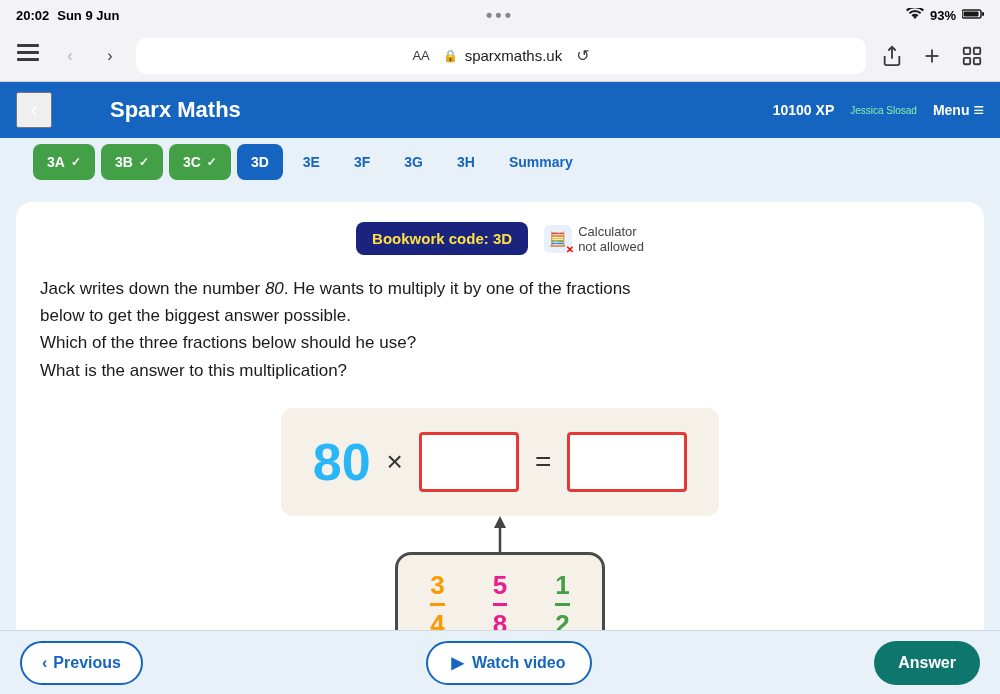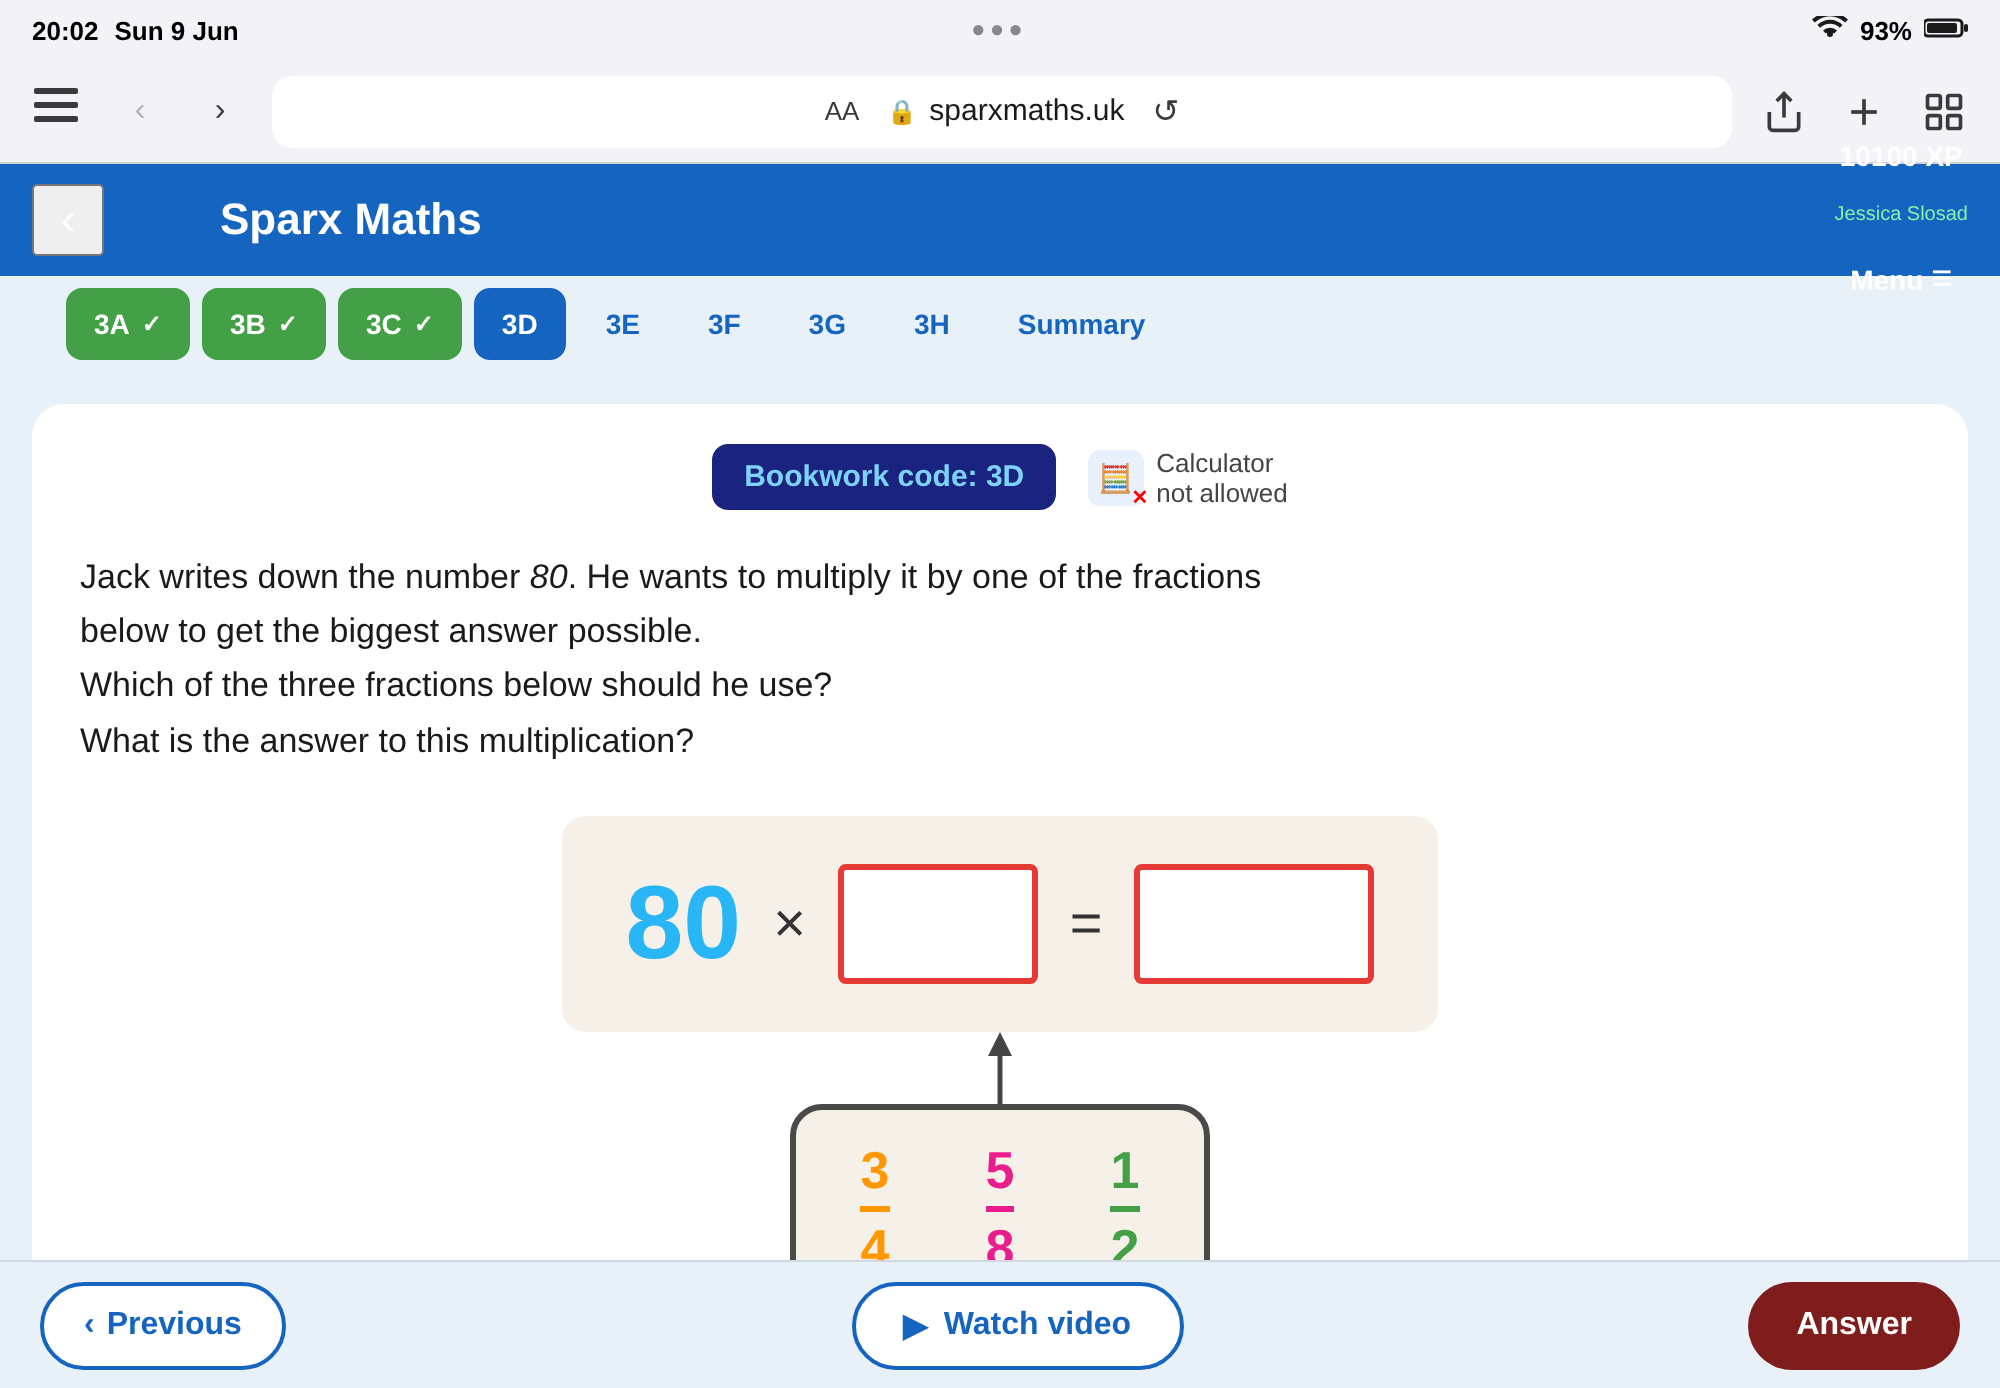--- a/index.html
+++ b/index.html
@@ -85,21 +85,21 @@
     .back-btn {
       color: white; font-size: 22px; cursor: pointer;
       width: 36px; height: 36px;
       display: flex; align-items: center; justify-content: center;
     }
     .app-logo {
       color: white; font-size: 22px; font-weight: 700; margin-left: 42px;
     }
     .header-right {
       margin-left: auto;
-      display: flex; align-items: center; gap: 16px; flex-direction: column;
+      display: flex; align-items: center; gap: 16px;
     }
     .xp-badge { color: white; font-size: 14px; font-weight: 600; }
     .user-name { color: #86efac; font-size: 10px; }
     .menu-btn {
       color: white; font-size: 14px; font-weight: 600;
       border: none; background: transparent; cursor: pointer;
       display: flex; align-items: center; gap: 4px;
     }
     .menu-lines { font-size: 18px; }
 
@@ -142,21 +142,21 @@
     }
 
     
     .bookwork-row {
       display: flex; align-items: center; justify-content: center;
       gap: 16px;
       margin-bottom: 20px;
     }
     .bookwork-badge {
       background: #1a237e;
-      color: #7dd3fc;
+      color: #fde047;
       padding: 8px 16px;
       border-radius: 8px;
       font-size: 15px;
       font-weight: 600;
     }
     .calculator-info {
       display: flex; align-items: center; gap: 6px;
       font-size: 13px; color: #444;
     }
     .calc-icon {
@@ -276,21 +276,21 @@
       font-size: 16px;
       font-weight: 600;
       cursor: pointer;
       display: flex; align-items: center; gap: 8px;
     }
     .answer-btn {
       height: 44px;
       padding: 0 24px;
       border: none;
       border-radius: 22px;
-      background: #7f1d1d;
+      background: #0f766e;
       color: white;
       font-size: 16px;
       font-weight: 600;
       cursor: pointer;
     }
 
     .svg-arrow { display: block; margin: 0 auto; }
 
     .dots { color: #888; font-size: 18px; letter-spacing: 3px; }
   </style>

